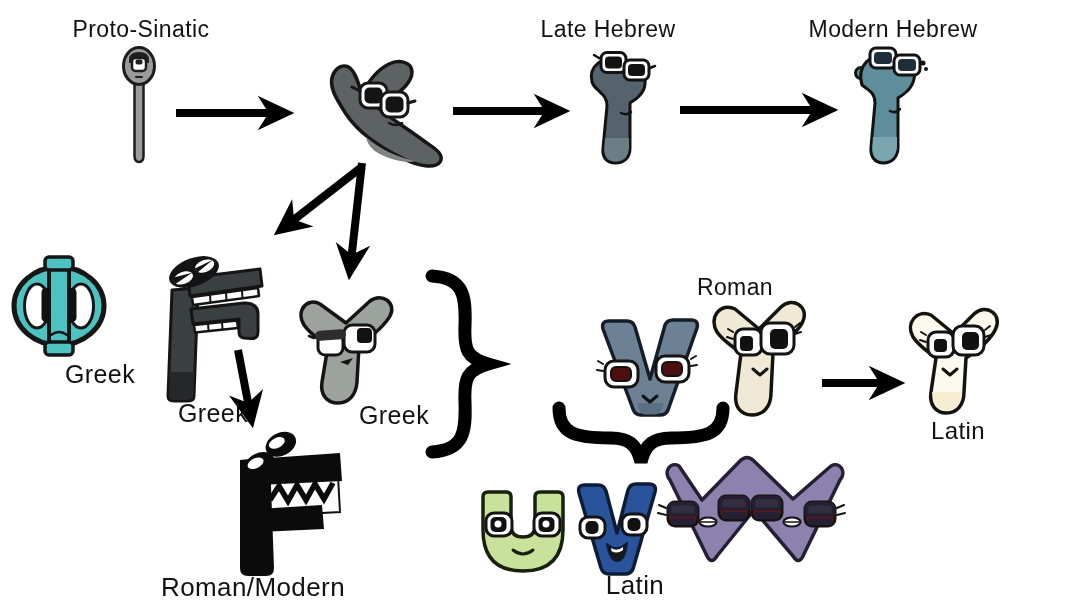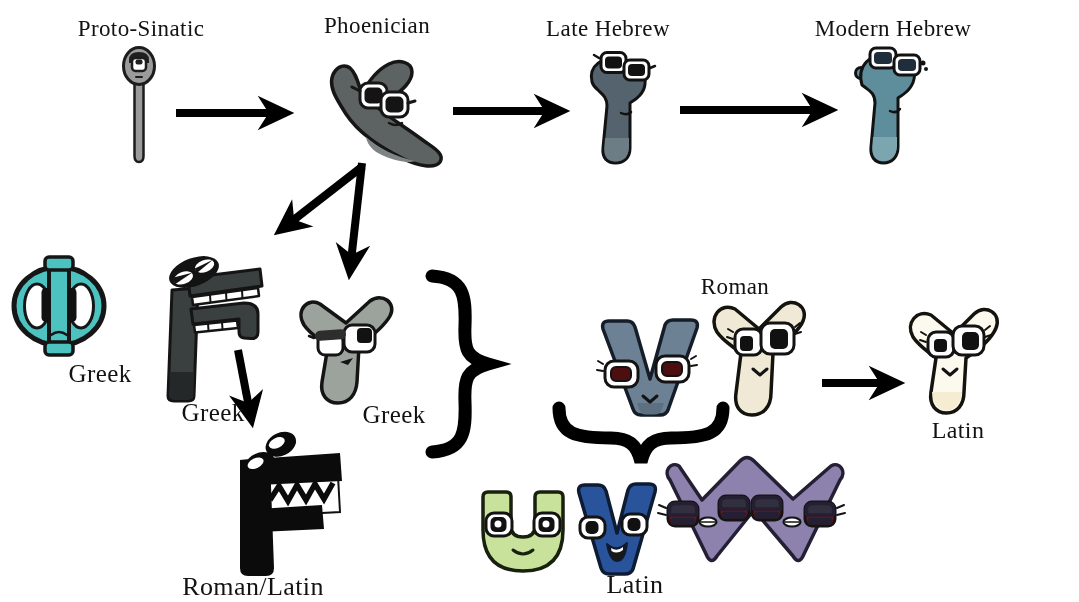--- a/index.html
+++ b/index.html
@@ -1,17 +1,17 @@
 <!DOCTYPE html>
 <html><head>
 <meta charset="utf-8">
 <style>
   html,body{margin:0;padding:0;background:#fff;}
   .canvas{position:relative;width:1039px;height:602px;background:#ffffff;overflow:hidden;
-          font-family:Liberation Serif, serif;}
+          font-family:Liberation Sans, sans-serif;}
   .chr{position:absolute;overflow:visible;}
   .overlay{position:absolute;left:0;top:0;}
   .lbl{position:absolute;transform:translateX(-50%);white-space:nowrap;color:#121212;
        letter-spacing:.4px;font-size:23px;}
   .lbl-md{font-size:25px;margin-left:44px;}
   .lbl-lg{font-size:26px;}
 </style>
 </head>
 <body>
 
@@ -262,24 +262,23 @@
       <g stroke="#141414">
         <ellipse cx="52" cy="70" rx="8.5" ry="4.5" fill="#ffffff" stroke-width="2.2"></ellipse>
         <path d="M44.5,70 L59.5,70" stroke-width="1.5" fill="none"></path>
         <ellipse cx="136" cy="70" rx="8.5" ry="4.5" fill="#ffffff" stroke-width="2.2"></ellipse>
         <path d="M128.5,70 L143.5,70" stroke-width="1.5" fill="none"></path>
       </g>
     </g>
   </svg>
 
   <div class="lbl" style="left:141px;top:16px">Proto-Sinatic</div>
-  <div class="lbl" style="left:377px;top:13px">Phoenician</div>
   <div class="lbl" style="left:893px;top:16px">Modern Hebrew</div>
   <div class="lbl" style="left:608px;top:16px">Late Hebrew</div>
   <div class="lbl lbl-md" style="left:56px;top:360px">Greek</div>
   <div class="lbl lbl-md" style="left:169px;top:399px">Greek</div>
   <div class="lbl lbl-md" style="left:350px;top:401px">Greek</div>
-  <div class="lbl lbl-lg" style="left:253px;top:572px">Roman/Latin</div>
+  <div class="lbl lbl-lg" style="left:253px;top:572px">Roman/Modern</div>
   <div class="lbl" style="left:735px;top:274px">Roman</div>
   <div class="lbl" style="left:958px;top:417px;font-size:24px">Latin</div>
   <div class="lbl lbl-lg" style="left:635px;top:570px">Latin</div>
 
 </div>
 
 </body></html>

